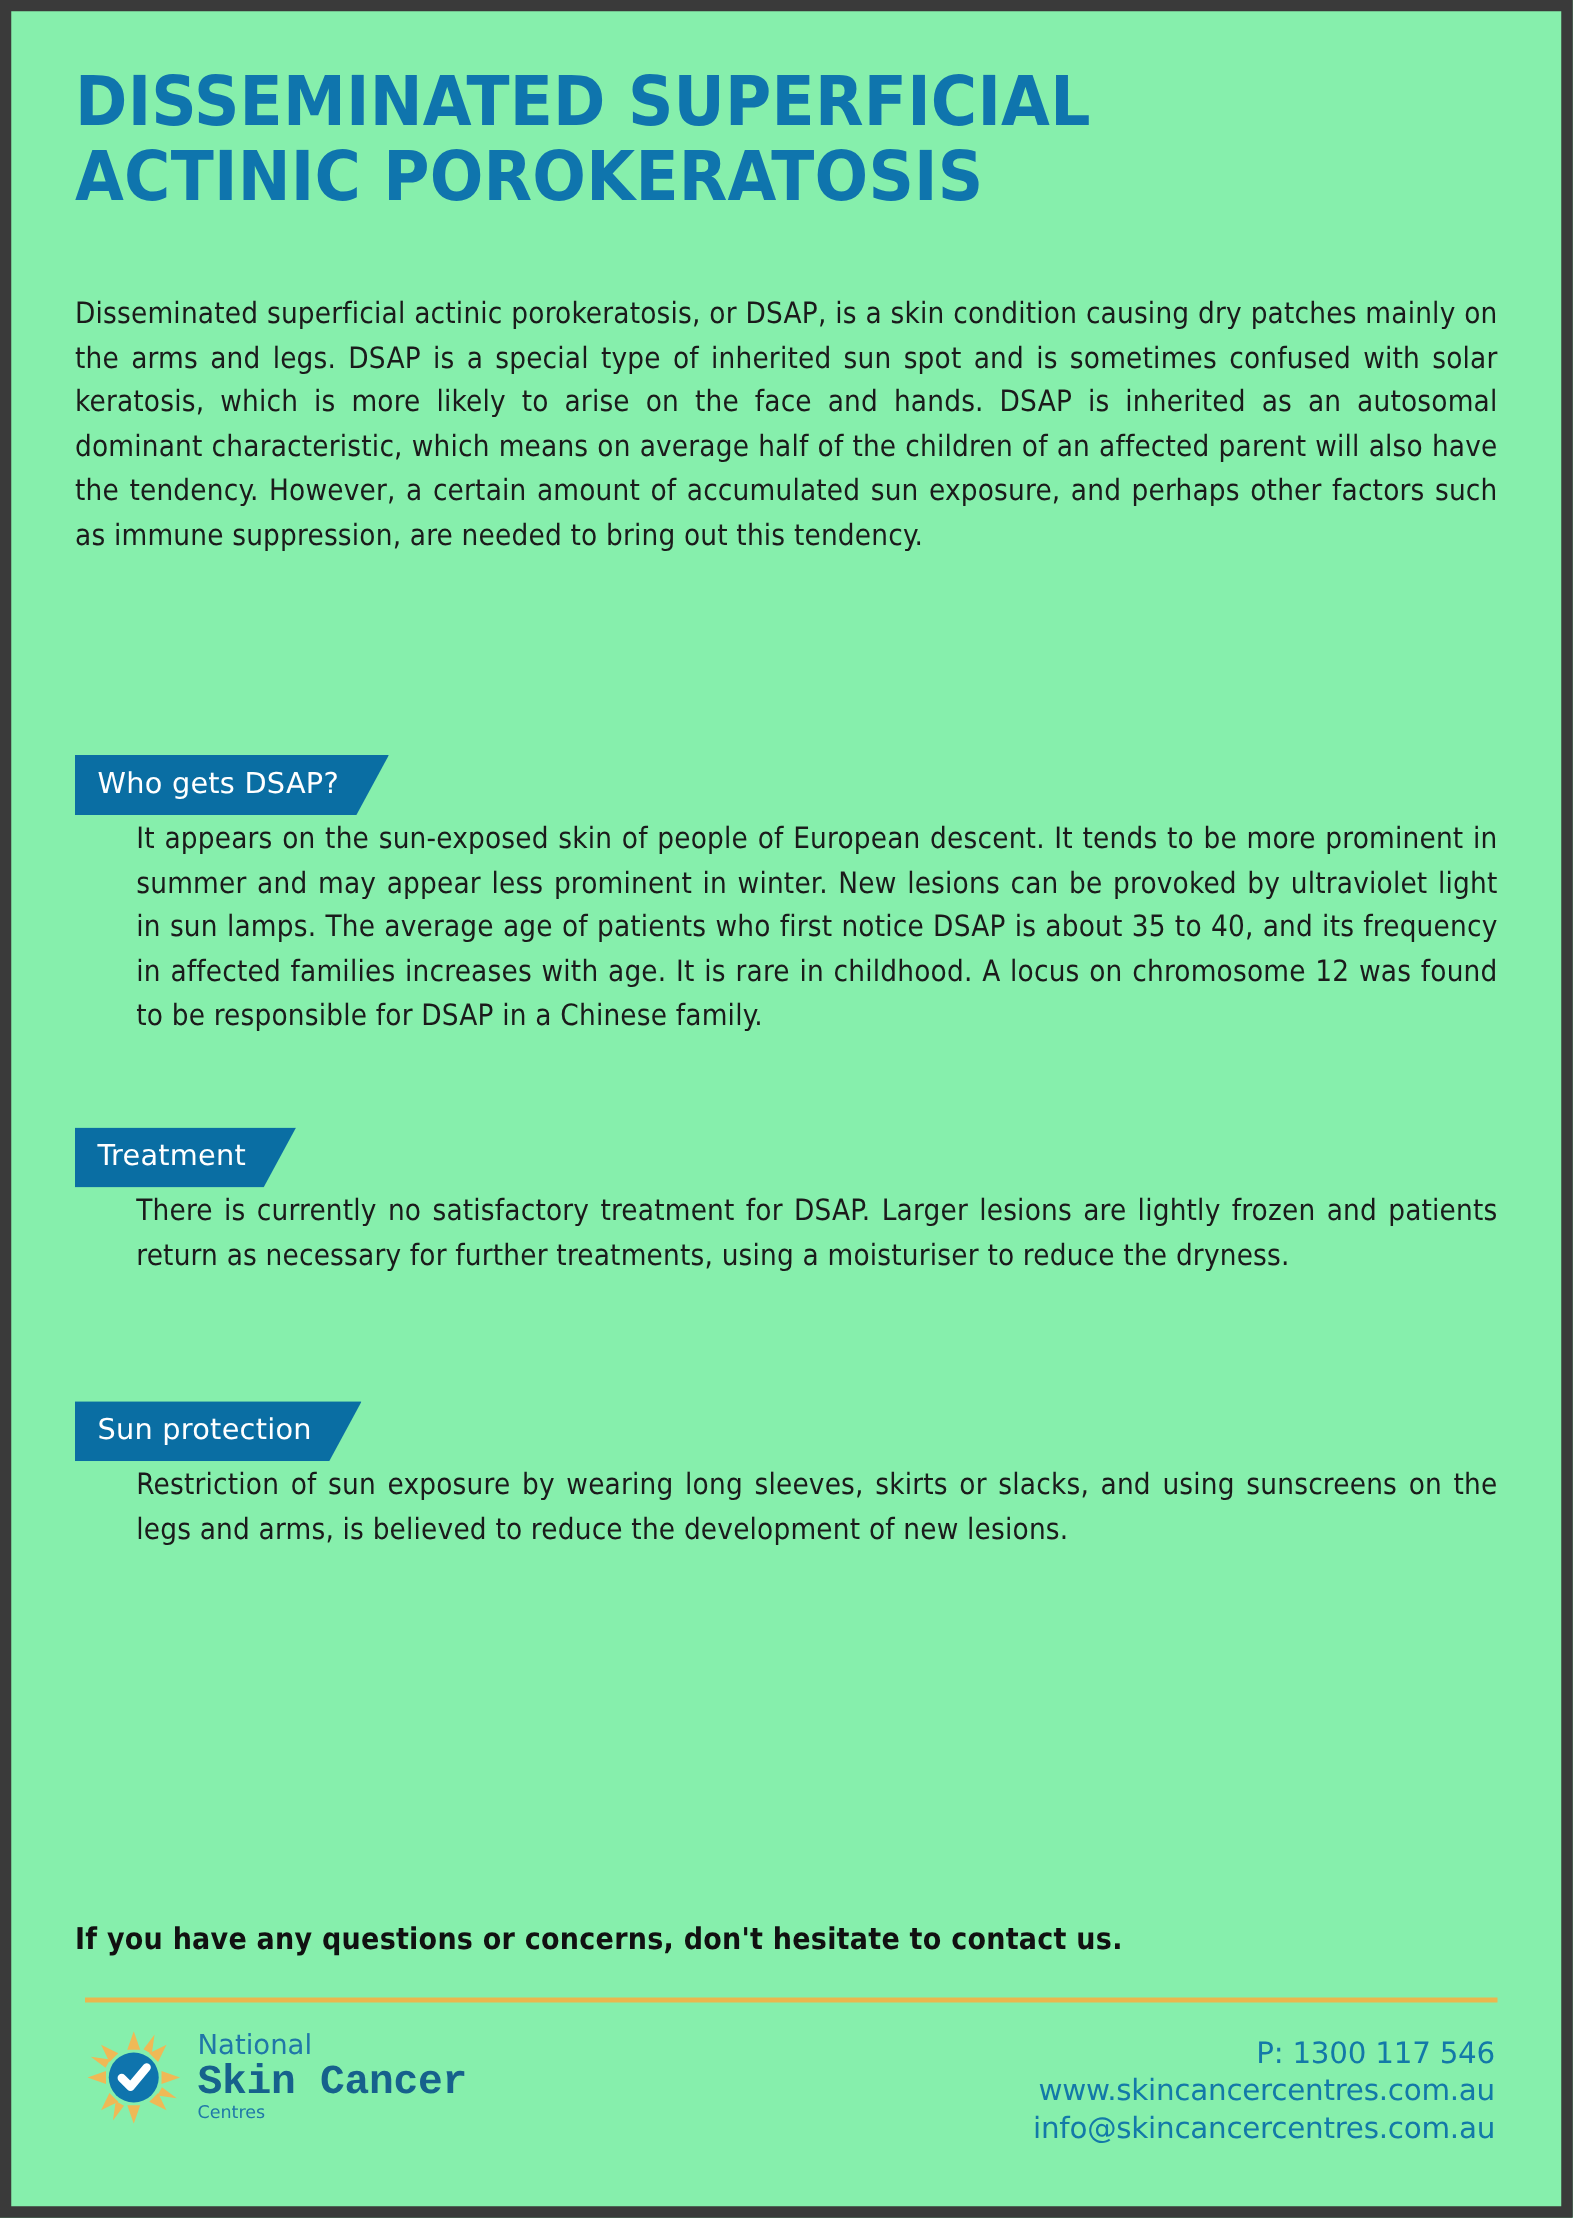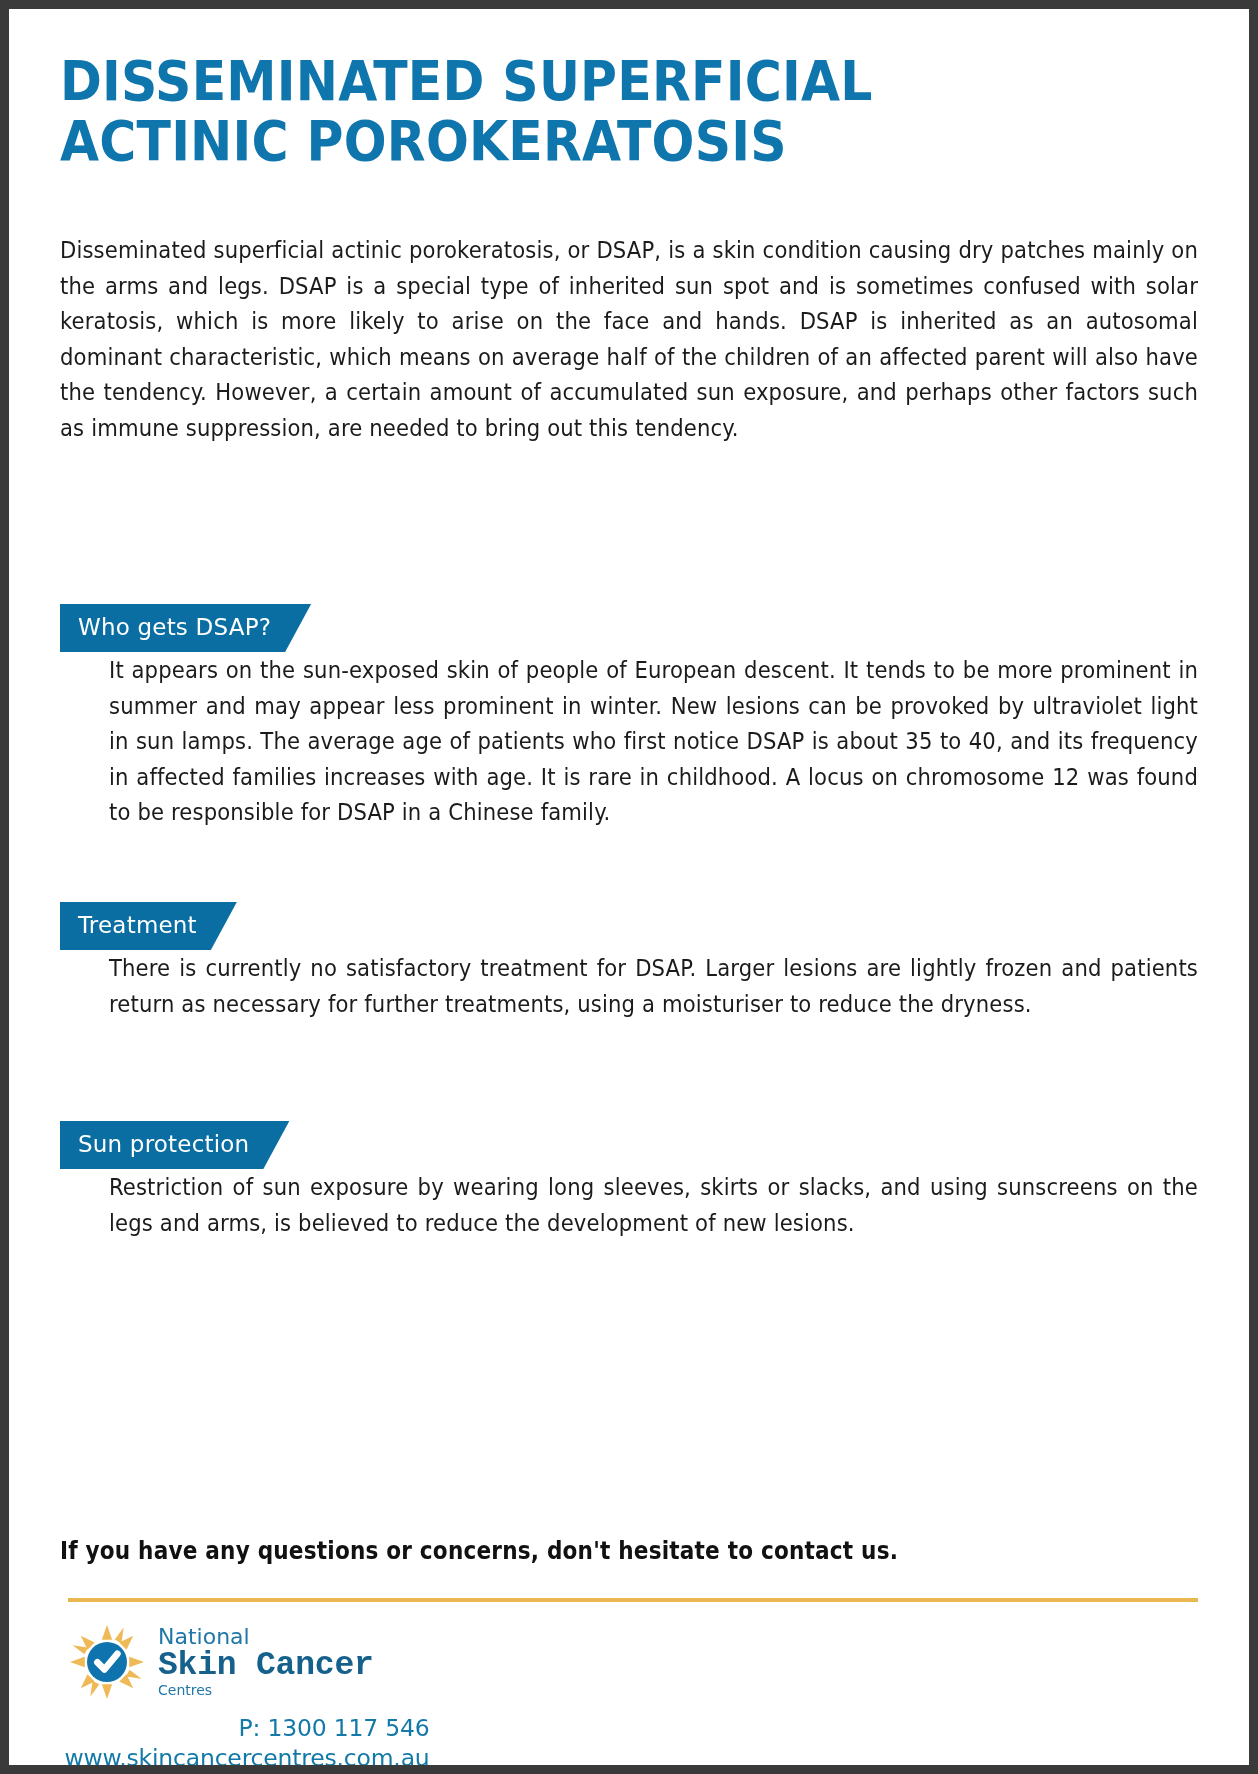--- a/index.html
+++ b/index.html
@@ -17,21 +17,21 @@
     position: relative;
     width: 1258px;
     height: 1774px;
     background: #3a3a3a;
     padding: 9px 9px 9px 9px;
   }
   .page {
     position: relative;
     width: 100%;
     height: 100%;
-    background: #ffffff;
+    background: #86efac;
     overflow: hidden;
     padding-left: 20px;
   }
 
   .content {
     position: absolute;
     left: 51px;
     right: 51px;
     top: 0;
     bottom: 0;
@@ -129,21 +129,20 @@
 
   .footer {
     position: absolute;
     top: 1604px;
     left: 0;
     right: 0;
     height: 120px;
     display: flex;
     align-items: flex-start;
     justify-content: space-between;
-    flex-direction: column;
   }
 
   
   .logo { display: flex; align-items: center; gap: 14px; padding-left: 10px; padding-top: 12px; }
   .logo-mark { position: relative; width: 74px; height: 74px; flex: 0 0 74px; }
   .logo-mark svg { display: block; width: 74px; height: 74px; }
 
   .logo-text {
     font-family: "DejaVu Sans", "Liberation Sans", sans-serif;
     color: #1b6a92;

